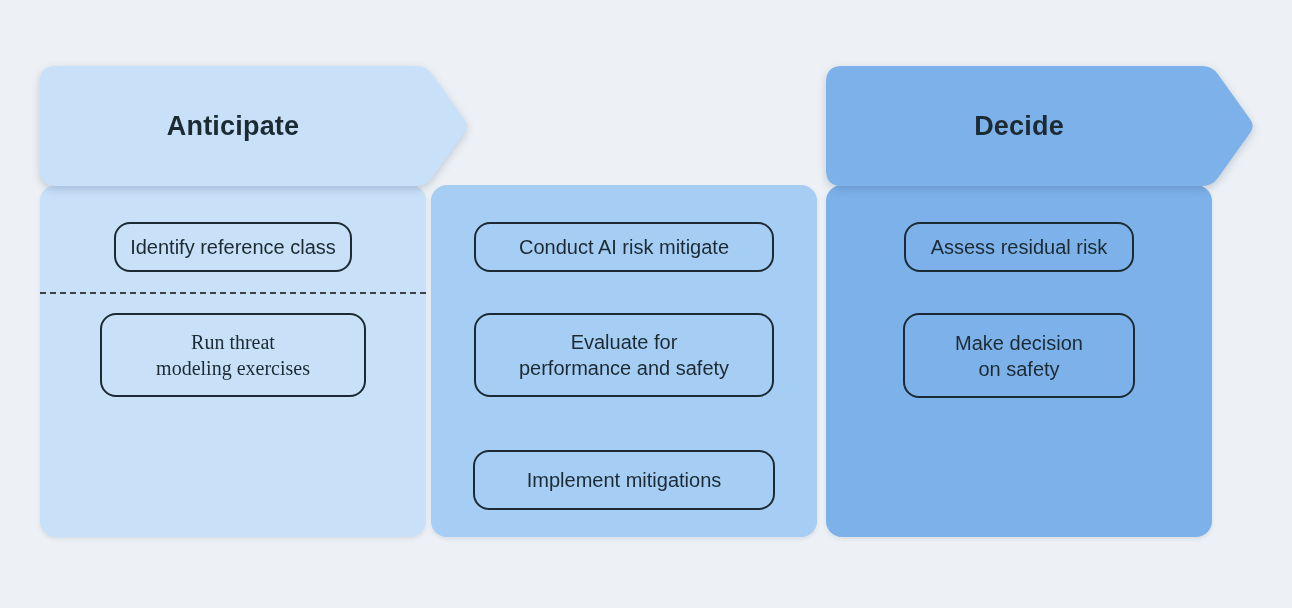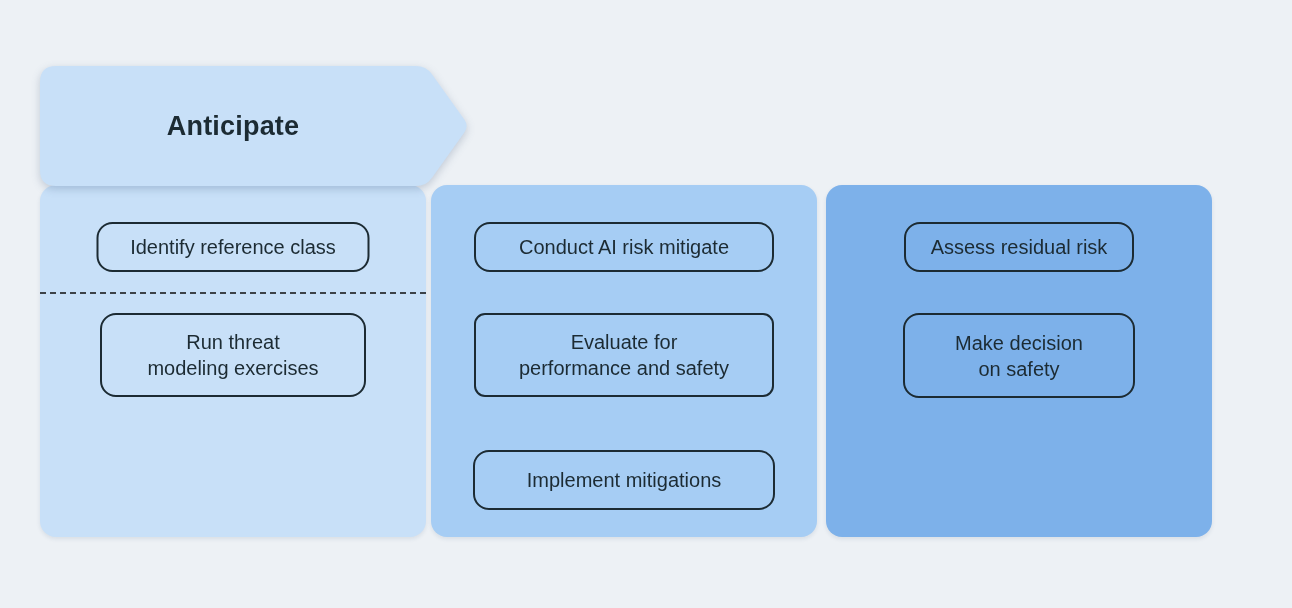--- a/index.html
+++ b/index.html
@@ -73,24 +73,24 @@
     display: flex;
     align-items: center;
     justify-content: center;
     text-align: center;
     white-space: pre-line;
     font-size: 20px;
     font-weight: 400;
     line-height: 1.3;
     color: #1c2b33;
   }
-  .stage-1 .task-1 { top: 37px;  width: 273px; height: 50px; }
-  .stage-1 .task-2 { top: 128px; width: 266px; height: 84px; }
+  .stage-1 .task-1 { top: 37px;  width: 238px; height: 50px; }
+  .stage-1 .task-2 { top: 128px; width: 266px; height: 84px; font-family: Liberation Serif, serif; }
   .stage-2 .task-1 { top: 37px;  width: 300px; height: 50px; }
-  .stage-2 .task-2 { top: 128px; width: 300px; height: 84px; border-radius: 11px; }
+  .stage-2 .task-2 { top: 128px; width: 300px; height: 84px; }
   .stage-2 .task-3 { top: 265px; width: 302px; height: 60px; }
   .stage-3 .task-1 { top: 37px;  width: 230px; height: 50px; }
   .stage-3 .task-2 { top: 128px; width: 232px; height: 85px; }
 
   .divider-dashed {
     position: absolute;
     left: 0;
     right: 0;
     top: 107px;
     height: 0;
@@ -120,20 +120,26 @@
   <section class="stage stage-2">
     <div class="stage-body" style="background: rgb(166, 205, 244);">
       <div class="task task-1">Conduct AI risk mitigate</div>
       <div class="task task-2">Evaluate for
 performance and safety</div>
       <div class="task task-3">Implement mitigations</div>
     </div>
   </section>
 
   <section class="stage stage-3">
+    <div class="arrow-wrap">
+      <svg width="429" height="120" viewBox="0 0 429 120">
+        <path d="M 16 0 H 376 Q 386 0 391.8 8.1 L 424.3 53.5 Q 429 60 424.3 66.5 L 391.8 111.9 Q 386 120 376 120 H 16 Q 0 120 0 104 V 16 Q 0 0 16 0 Z" fill="#7db1ea"></path>
+      </svg>
+      <div class="stage-title">Decide</div>
+    </div>
     <div class="stage-body" style="background: rgb(125, 177, 234);">
       <div class="task task-1">Assess residual risk</div>
       <div class="task task-2">Make decision
 on safety</div>
     </div>
   </section>
 
 </div>
 
 </body></html>

